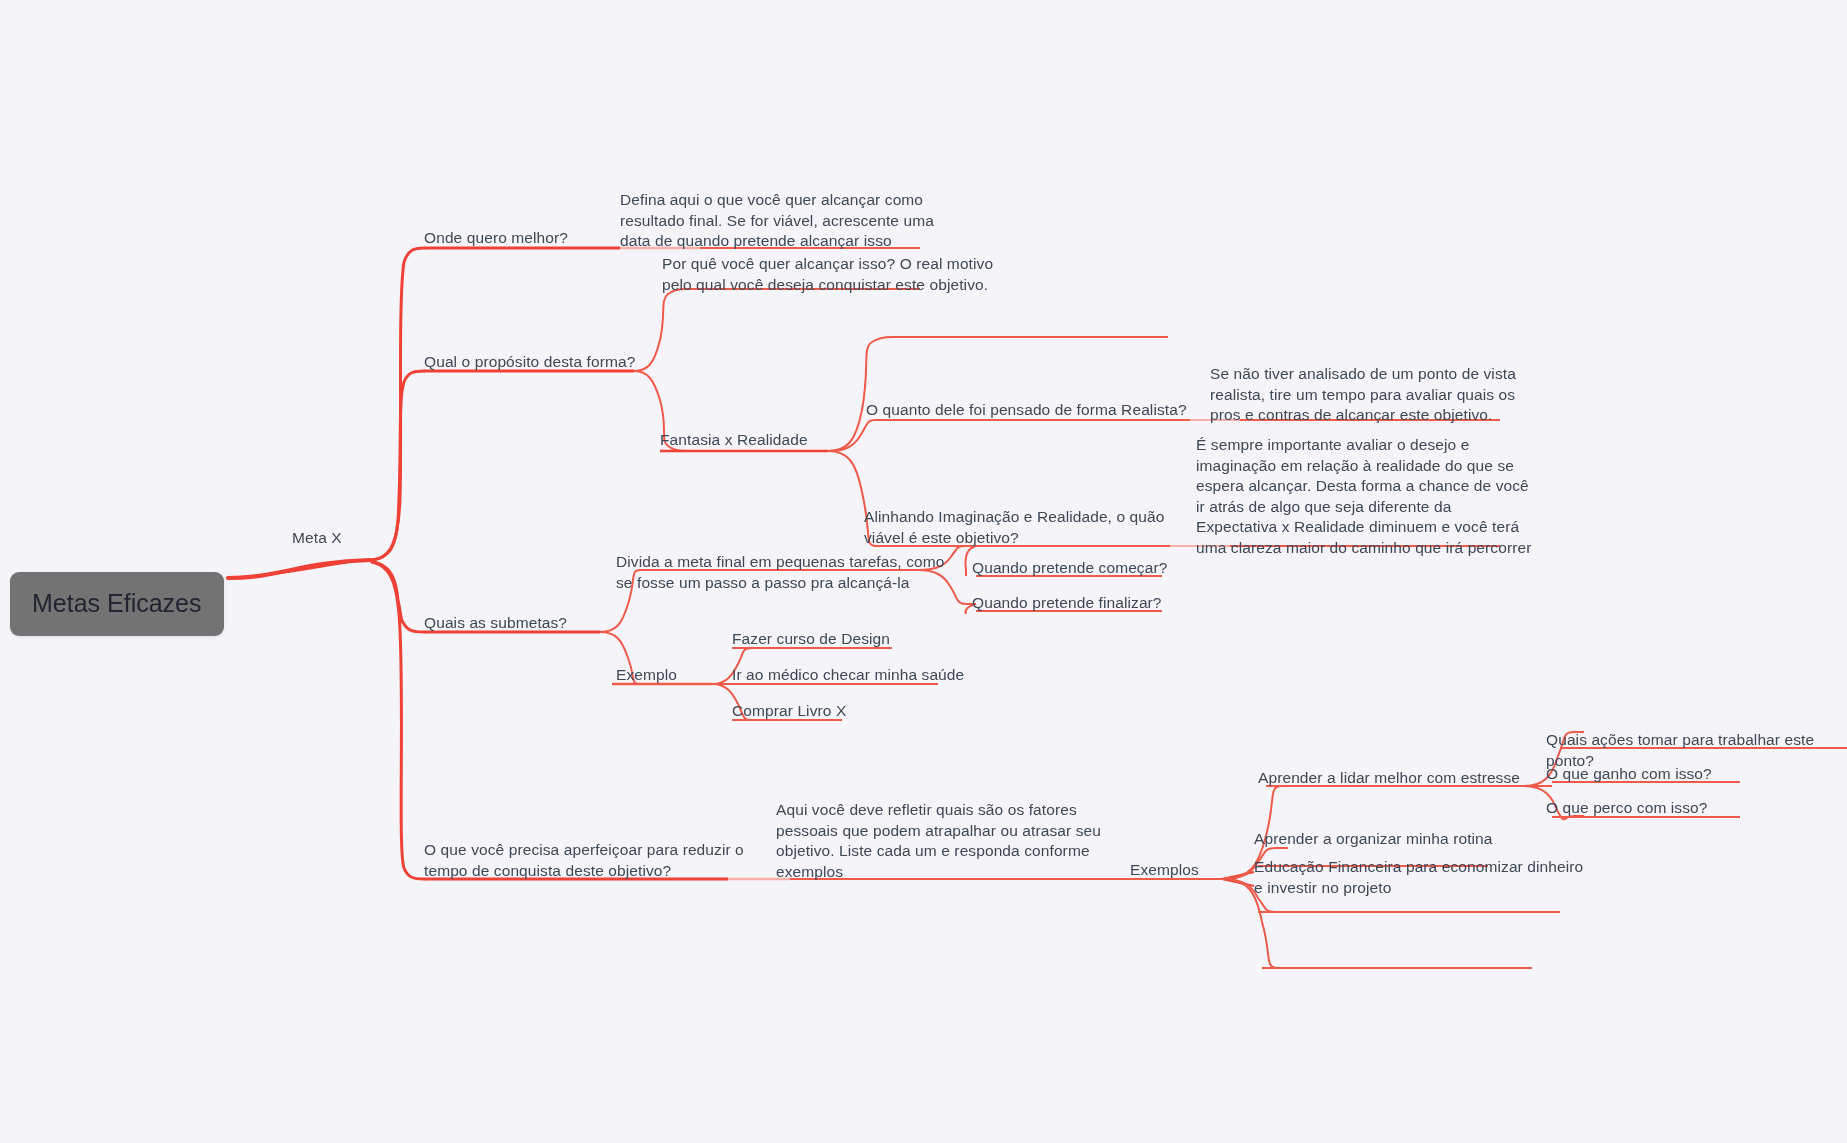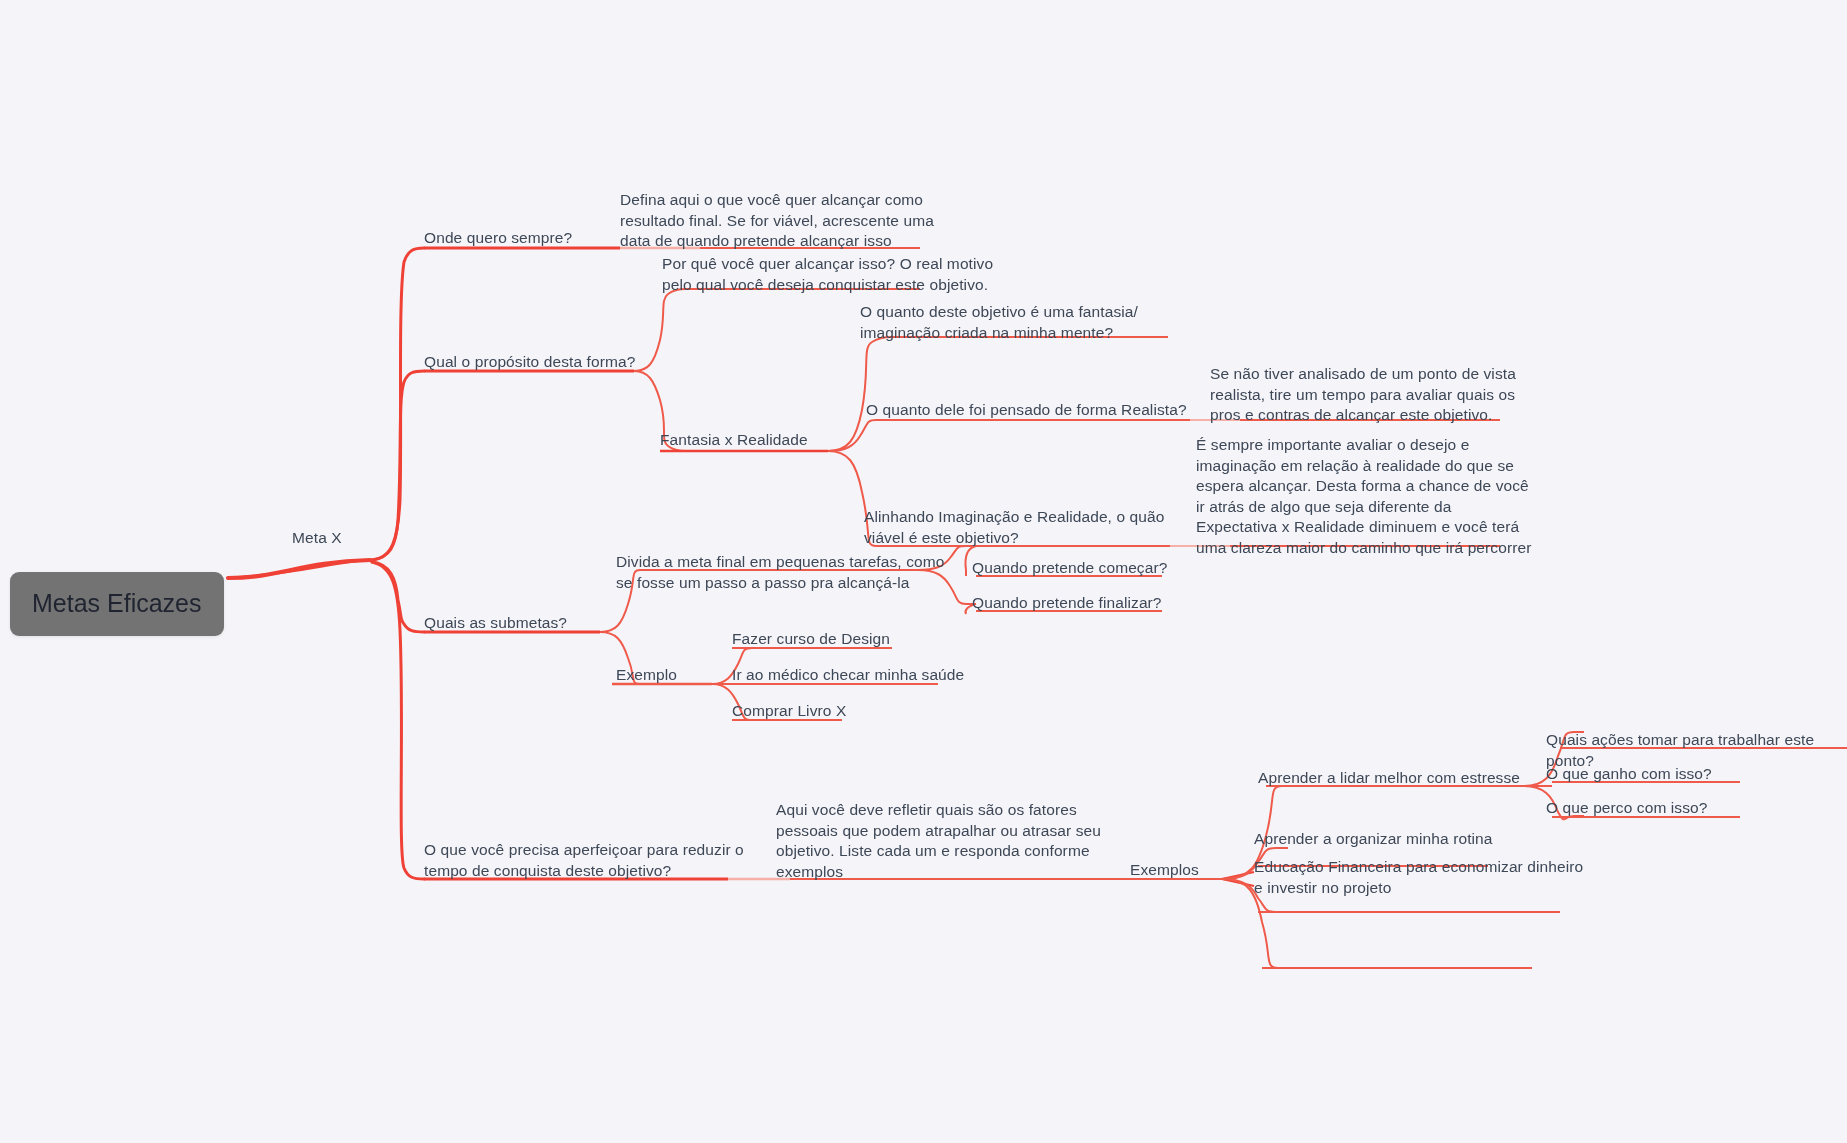--- a/index.html
+++ b/index.html
@@ -148,33 +148,31 @@
     <path d="M 1222 879 C 1248 879 1256 892 1262 922 C 1272 956 1264 968 1278 968 L 1290 968" stroke="#ef5a4a" stroke-width="2.0" fill="none"></path>
     <path d="M 1262 968 L 1532 968" stroke="#ef5a4a" stroke-width="2.0" fill="none"></path>
   </svg>
 
   <div class="node-root" style="left:10px; top:572px;">
     <span>Metas Eficazes</span>
   </div>
 
   <div class="node" style="left:292px; top:528px;">Meta X</div>
 
-  <div class="node node-l1" style="left:424px; top:228px;">Onde quero sempre?</div>
+  <div class="node node-l1" style="left:424px; top:228px;">Onde quero melhor?</div>
   <div class="node" style="left:620px; top:190px;">Defina aqui o que você quer alcançar como
 resultado final. Se for viável, acrescente uma
 data de quando pretende alcançar isso</div>
 
   <div class="node node-l1" style="left:424px; top:352px;">Qual o propósito desta forma?</div>
   <div class="node" style="left:662px; top:254px;">Por quê você quer alcançar isso? O real motivo
 pelo qual você deseja conquistar este objetivo.</div>
 
   <div class="node" style="left:660px; top:430px;">Fantasia x Realidade</div>
 
-  <div class="node" style="left:860px; top:302px;">O quanto deste objetivo é uma fantasia/
-imaginação criada na minha mente?</div>
 
   <div class="node" style="left:866px; top:400px;">O quanto dele foi pensado de forma Realista?</div>
   <div class="node" style="left:1210px; top:364px;">Se não tiver analisado de um ponto de vista
 realista, tire um tempo para avaliar quais os
 pros e contras de alcançar este objetivo.</div>
 
   <div class="node" style="left:864px; top:507px;">Alinhando Imaginação e Realidade, o quão
 viável é este objetivo?</div>
   <div class="node" style="left:1196px; top:435px;">É sempre importante avaliar o desejo e
 imaginação em relação à realidade do que se

